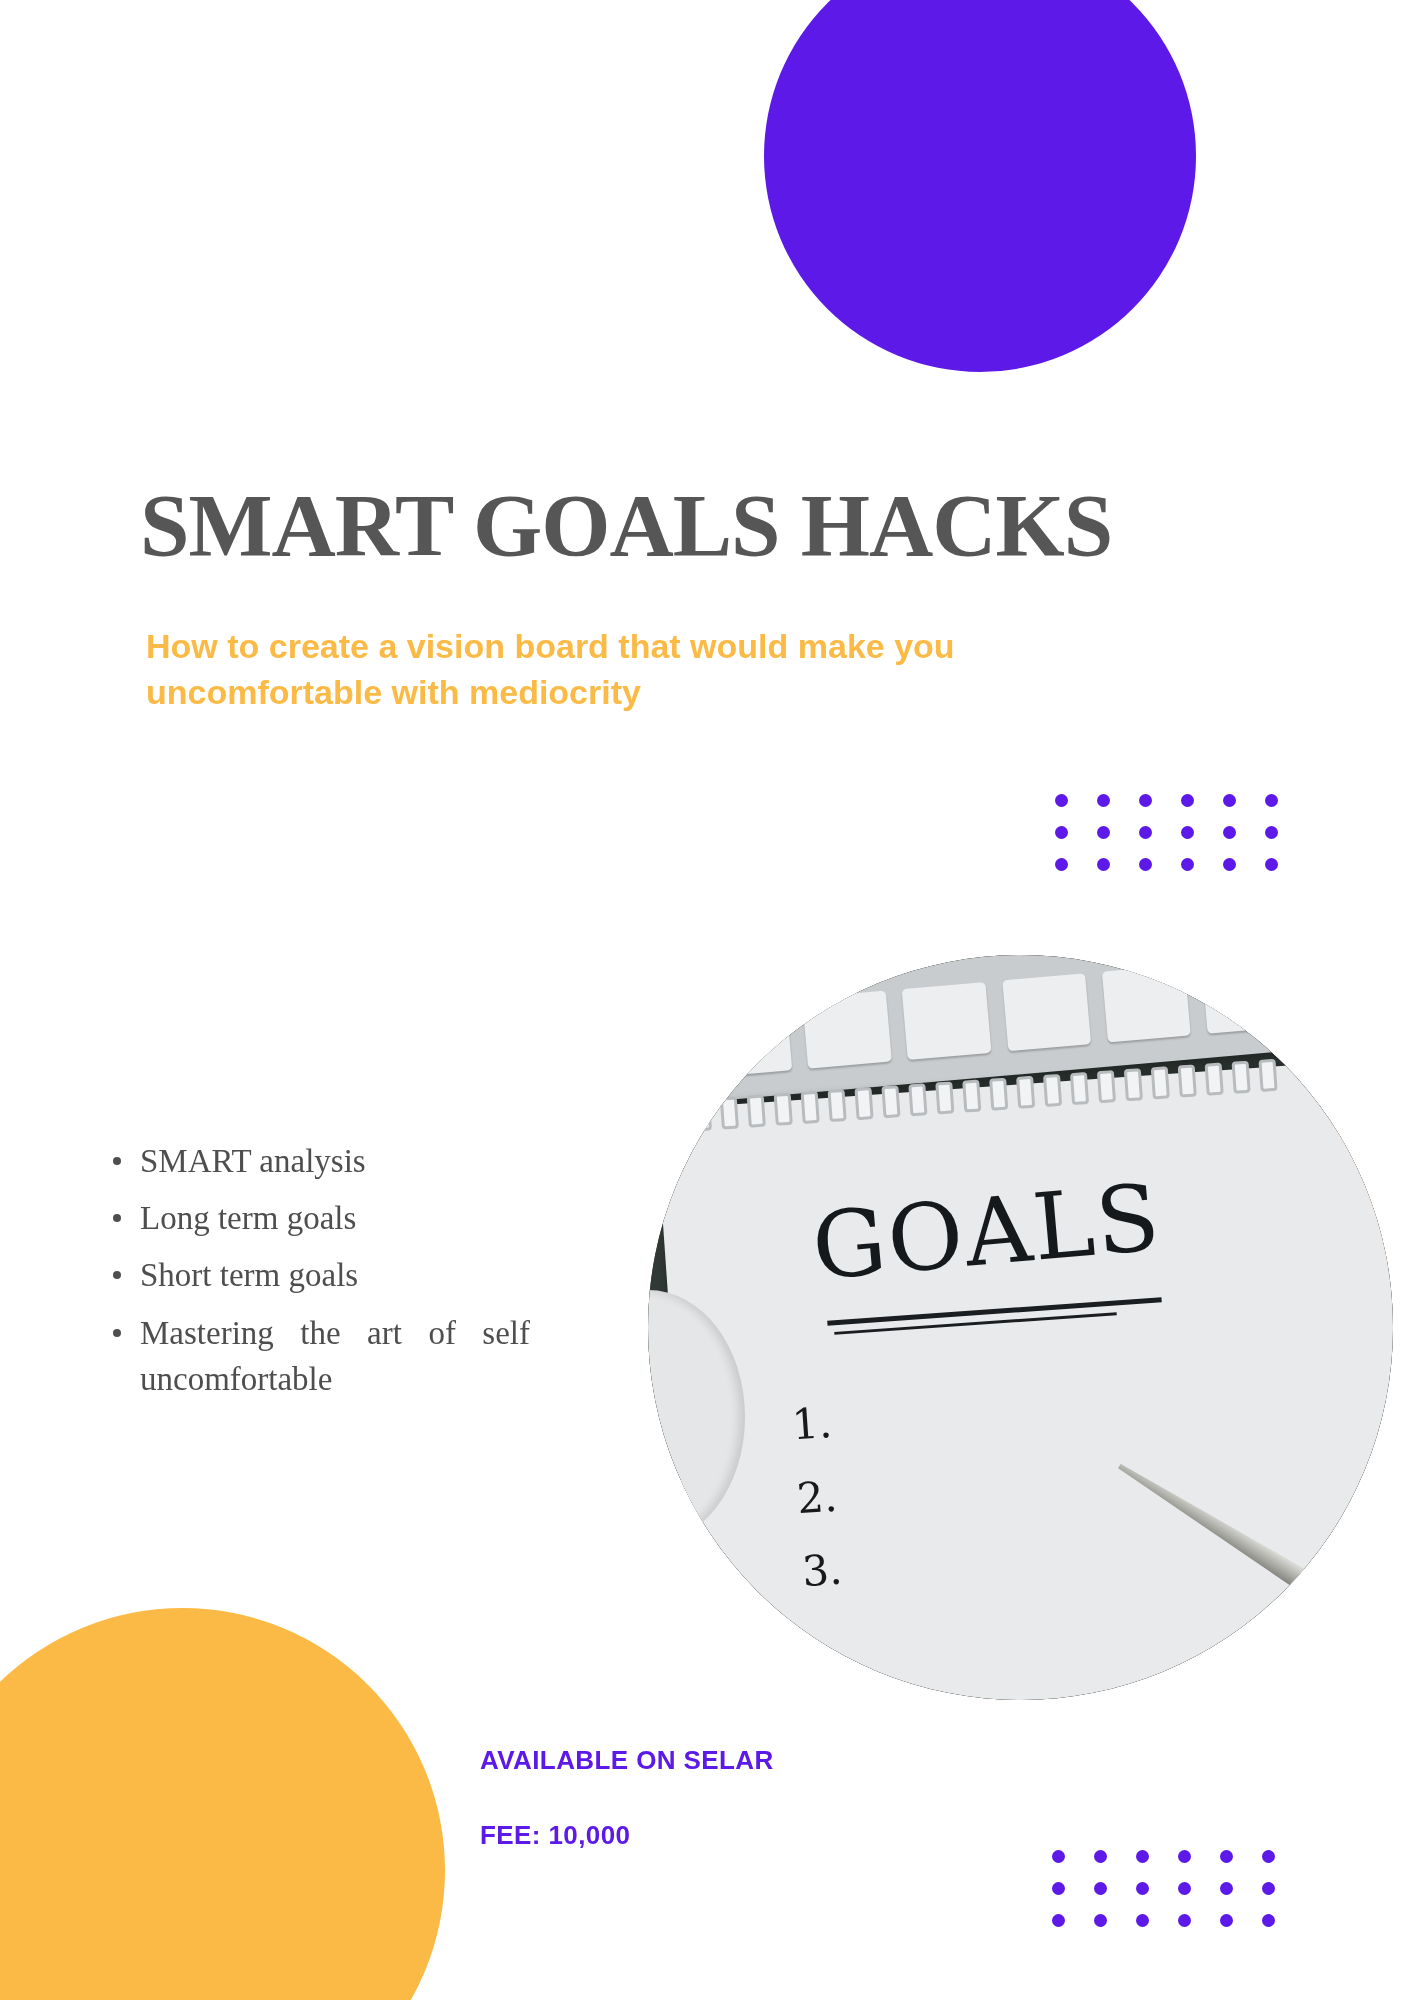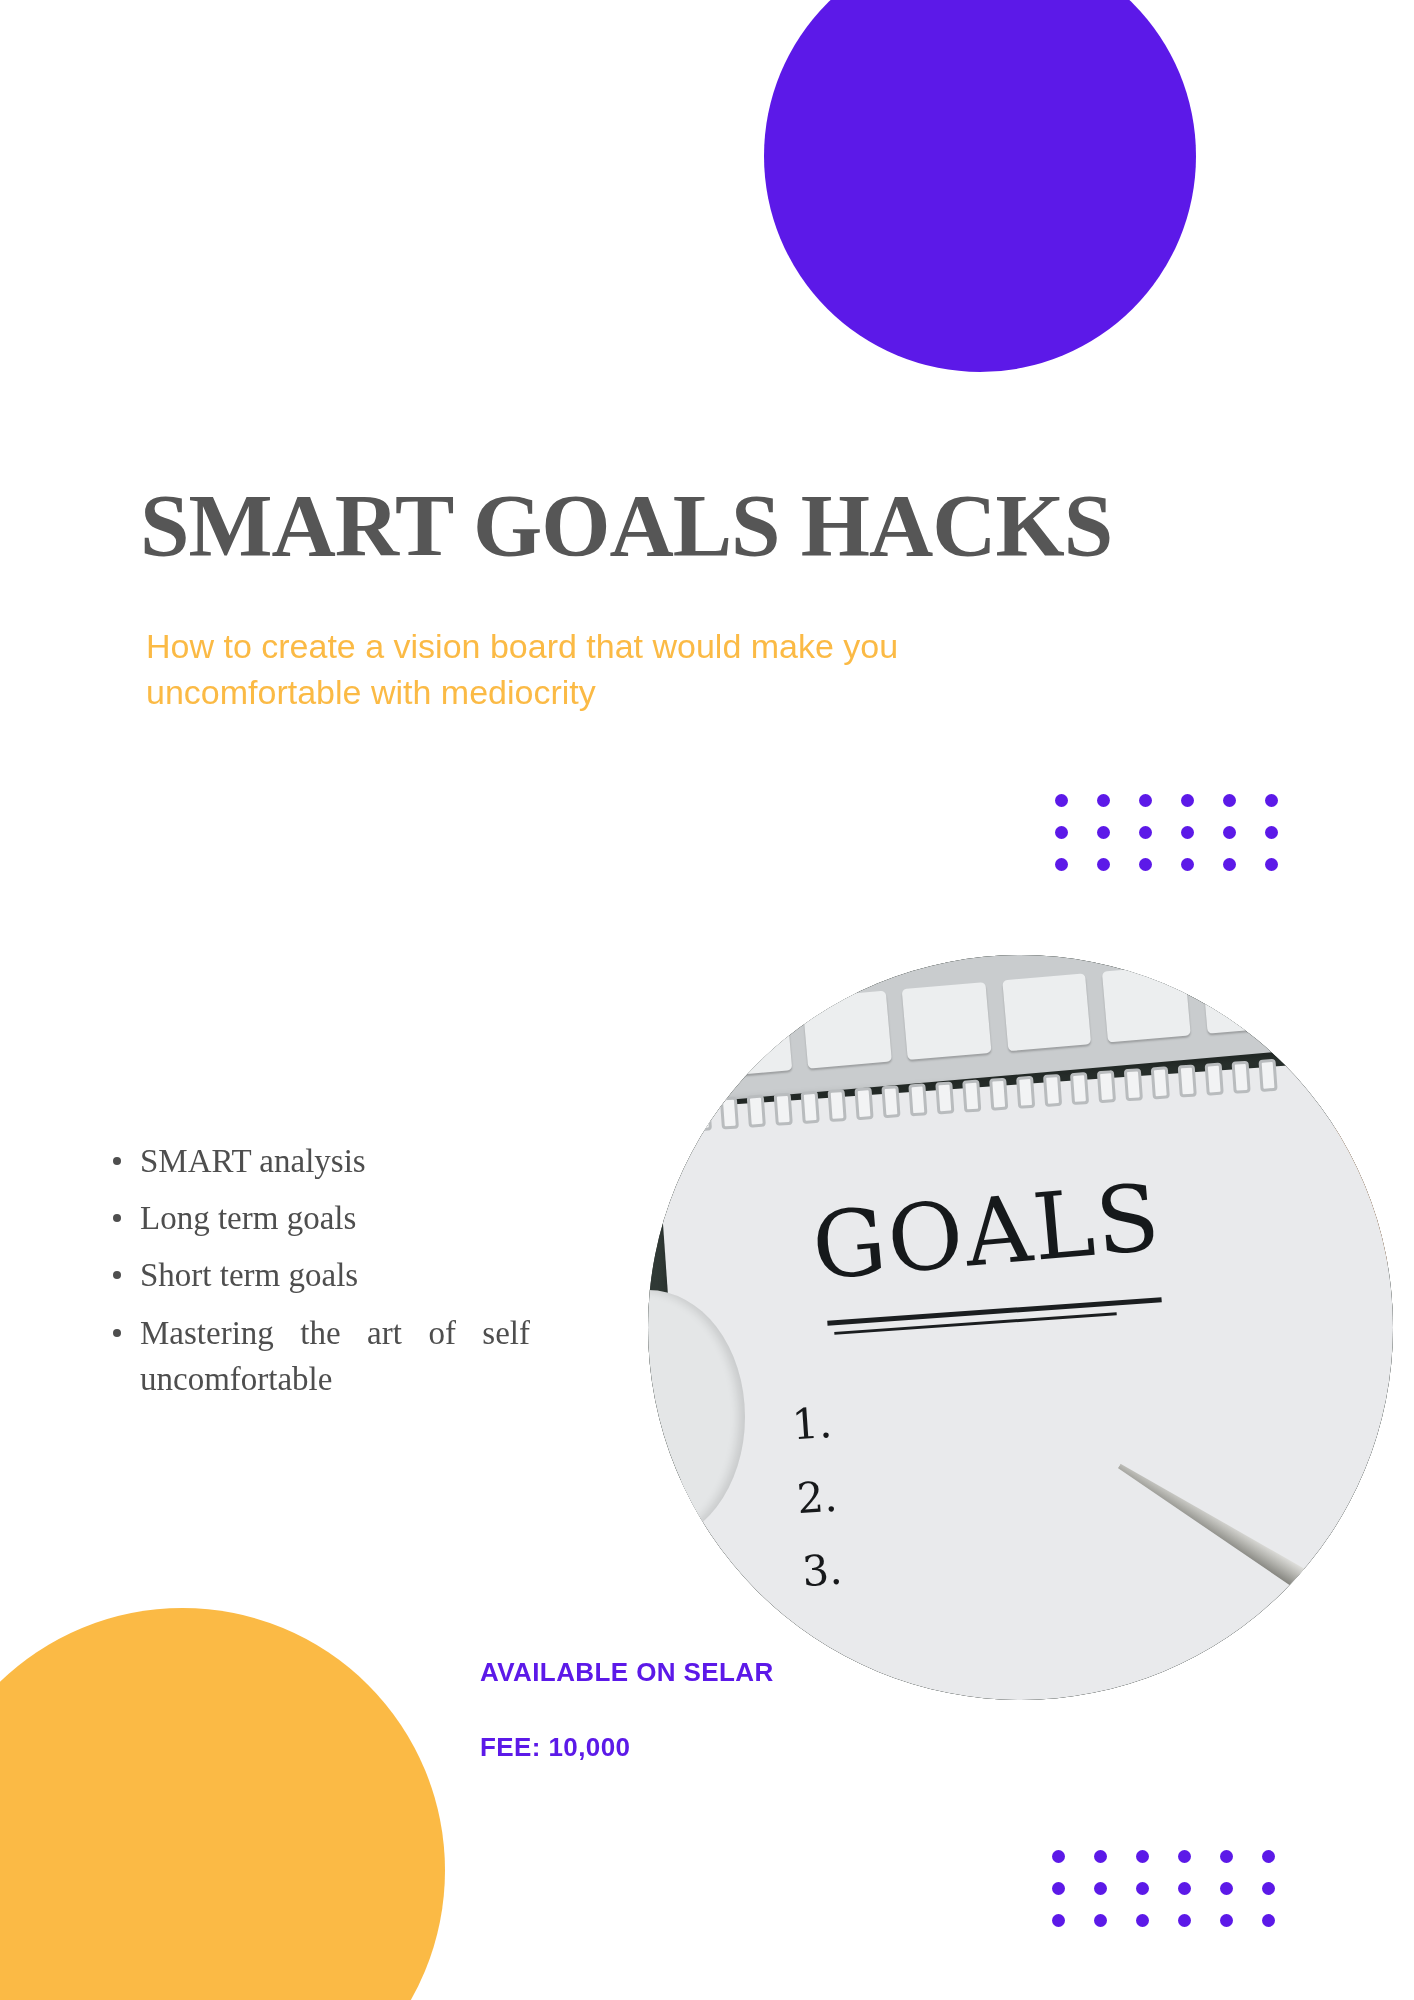--- a/index.html
+++ b/index.html
@@ -79,21 +79,21 @@
     letter-spacing: -1px;
     color: #565656;
     white-space: nowrap;
   }
   .poster-subtitle {
     margin: 0;
     padding-top: 52px;
     padding-left: 6px;
     width: 880px;
     font-family: "Liberation Sans", sans-serif;
-    font-weight: 400;
+    font-weight: 700;
     font-size: 34px;
     line-height: 1.36;
     color: #FBBA45;
   }
 
   
   .bullet-list {
     position: absolute;
     left: 100px;
     top: 1138px;
@@ -278,21 +278,21 @@
     width: 100%;
     height: 42%;
     background: linear-gradient(180deg, #f4f4f2 0%, #b9b9b4 45%, #6e6e68 100%);
     clip-path: polygon(0 42%, 100% 0, 100% 100%, 0 58%);
   }
 
   
   .footer-block {
     position: absolute;
     left: 480px;
-    top: 1657px;
+    top: 1745px;
   }
   .footer-line {
     margin: 0;
     font-family: "Liberation Sans", sans-serif;
     font-weight: 700;
     font-size: 26px;
     letter-spacing: 0.4px;
     color: #5C19E8;
   }
   .footer-line.fee {

